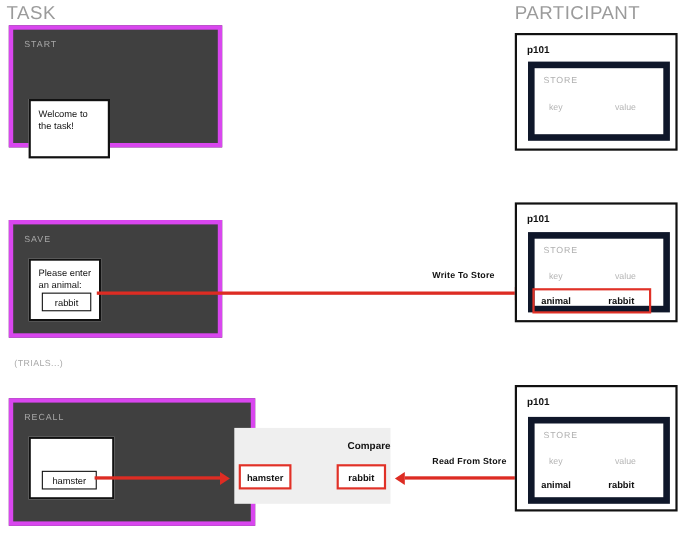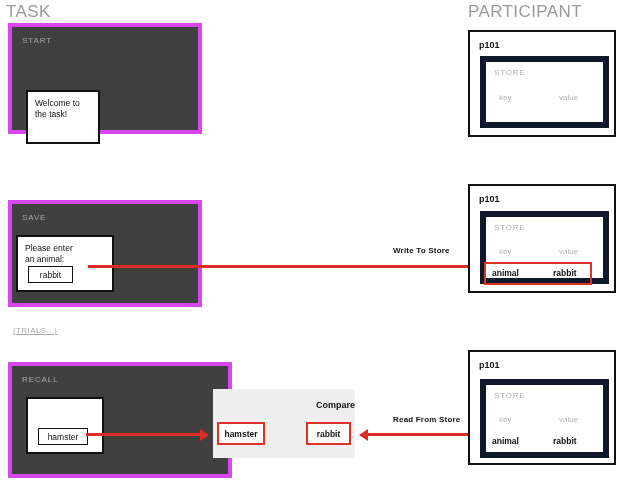--- a/index.html
+++ b/index.html
@@ -213,21 +213,21 @@
     <div class="pid">p101</div>
     <div class="store" style="left:10px; top:24px; width:129px; height:72px;">
       <div class="store-label">STORE</div>
       <div class="store-hdr" style="left:13px; top:31px;">key</div>
       <div class="store-hdr" style="left:73px; top:31px;">value</div>
     </div>
   </div>
 
   <div class="abs task-panel" style="left:8px; top:200px; width:194px; height:107px;">
     <div class="panel-label">SAVE</div>
-    <div class="card" style="left:4px; top:31px; width:98px; height:57px;">
+    <div class="card" style="left:14px; top:31px; width:66px; height:57px;">
       <div class="card-text">Please enter
 an animal:</div>
       <div class="field" style="left:10px; top:29px; width:45px; height:17px;">
         <span>rabbit</span>
       </div>
     </div>
   </div>
 
   <div class="arrow-label" style="left:393px; top:246px;">Write To Store</div>
   <div class="arrow-line" style="left:88px; top:265px; width:384px;"></div>
@@ -239,21 +239,21 @@
       <div class="store-label">STORE</div>
       <div class="store-hdr" style="left:13px; top:30px;">key</div>
       <div class="store-hdr" style="left:73px; top:30px;">value</div>
 
       <div class="store-row-hl" style="left:-2px; top:45px; width:108px; height:23px;"></div>
       <div class="store-cell" style="left:6px; top:51px;">animal</div>
       <div class="store-cell" style="left:67px; top:51px;">rabbit</div>
     </div>
   </div>
 
-  <div class="trials-note" style="left:13px; top:326px;text-decoration:underline;">(TRIALS...)</div>
+  <div class="trials-note" style="left:13px; top:326px;">(TRIALS...)</div>
 
   <div class="abs task-panel" style="left:8px; top:362px; width:224px; height:116px;">
     <div class="panel-label">RECALL</div>
     <div class="card" style="left:14px; top:31px; width:78px; height:57px;">
       <div class="field" style="left:10px; top:29px; width:50px; height:17px;">
         <span>hamster</span>
       </div>
     </div>
   </div>
 

